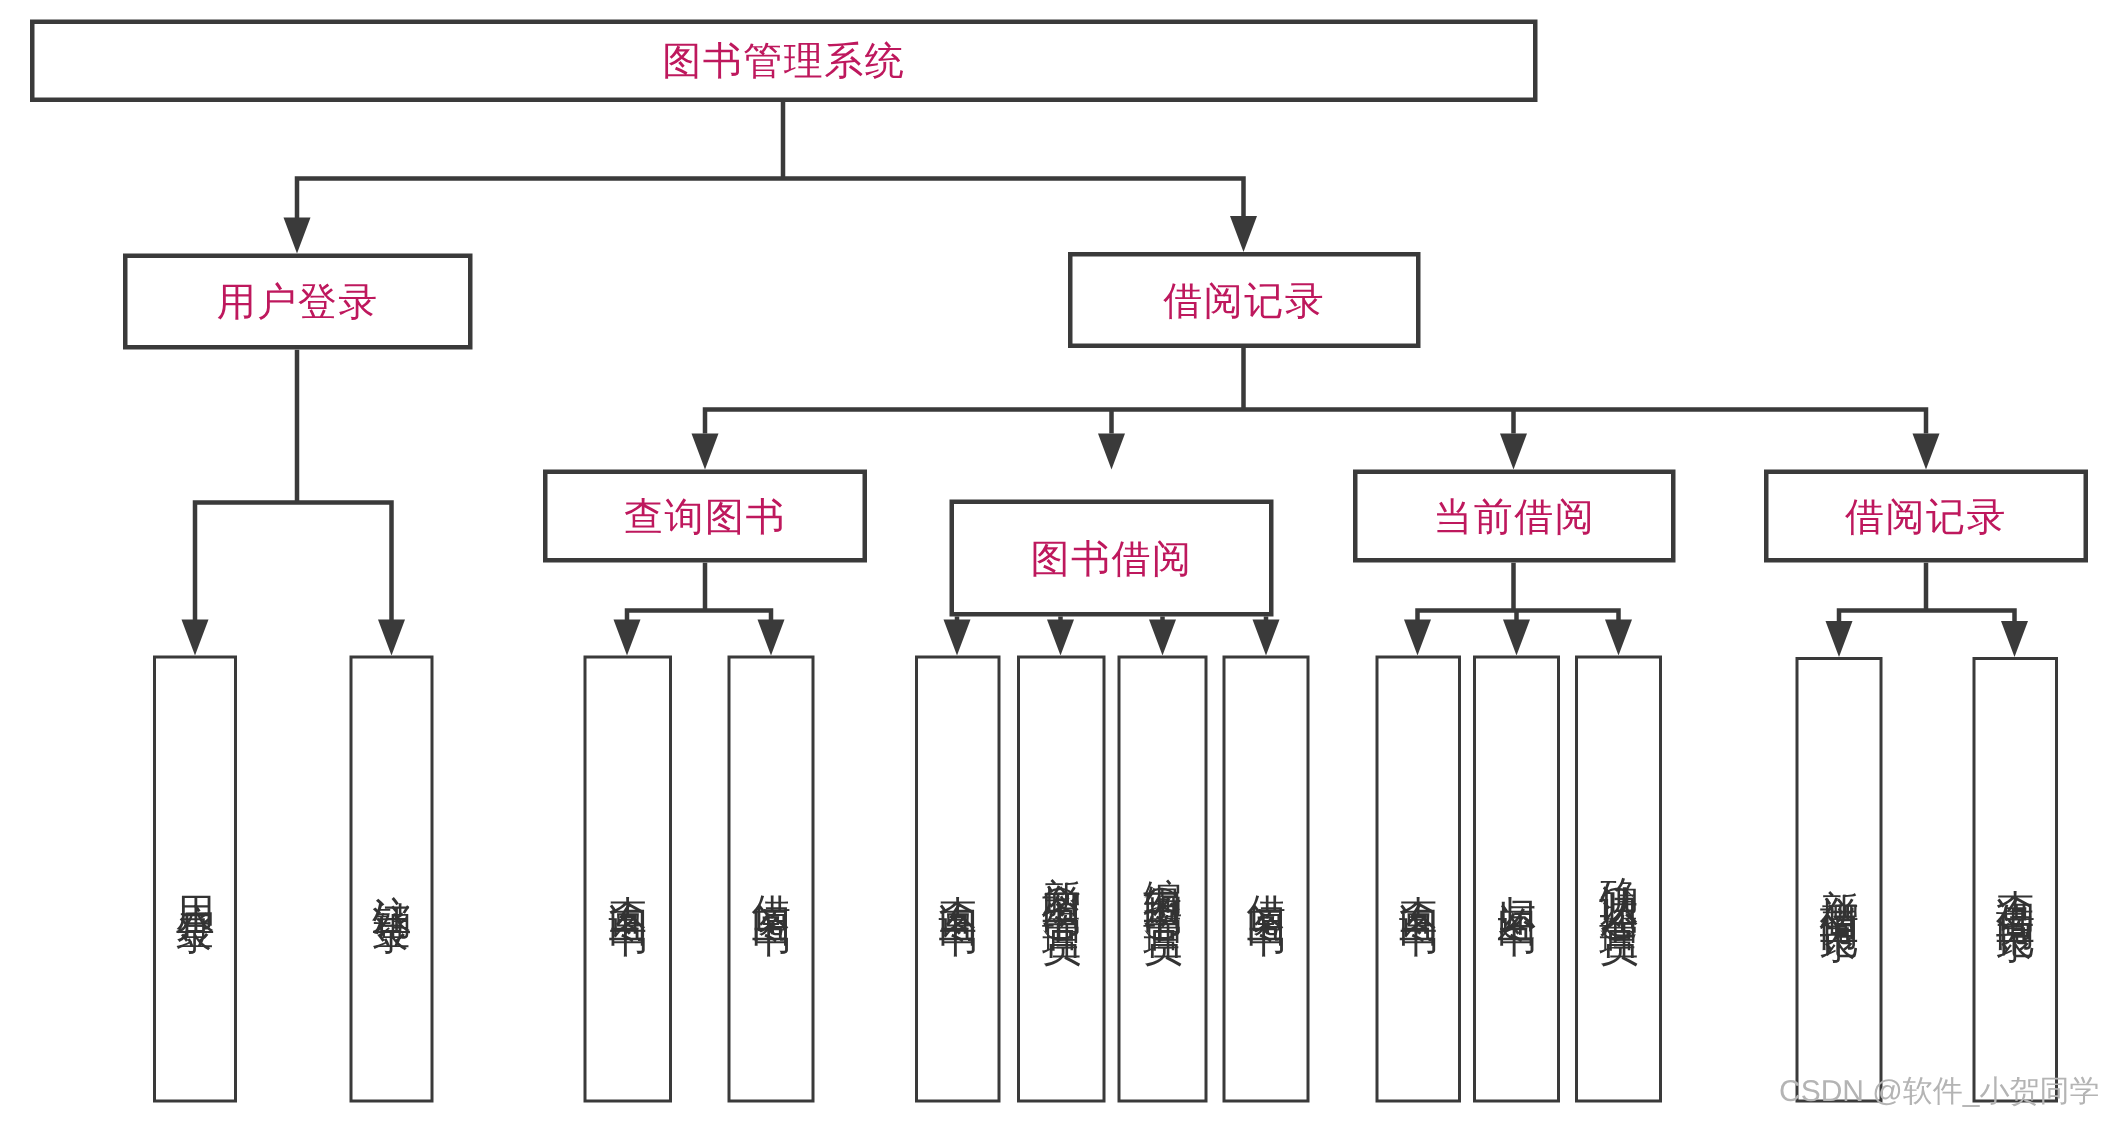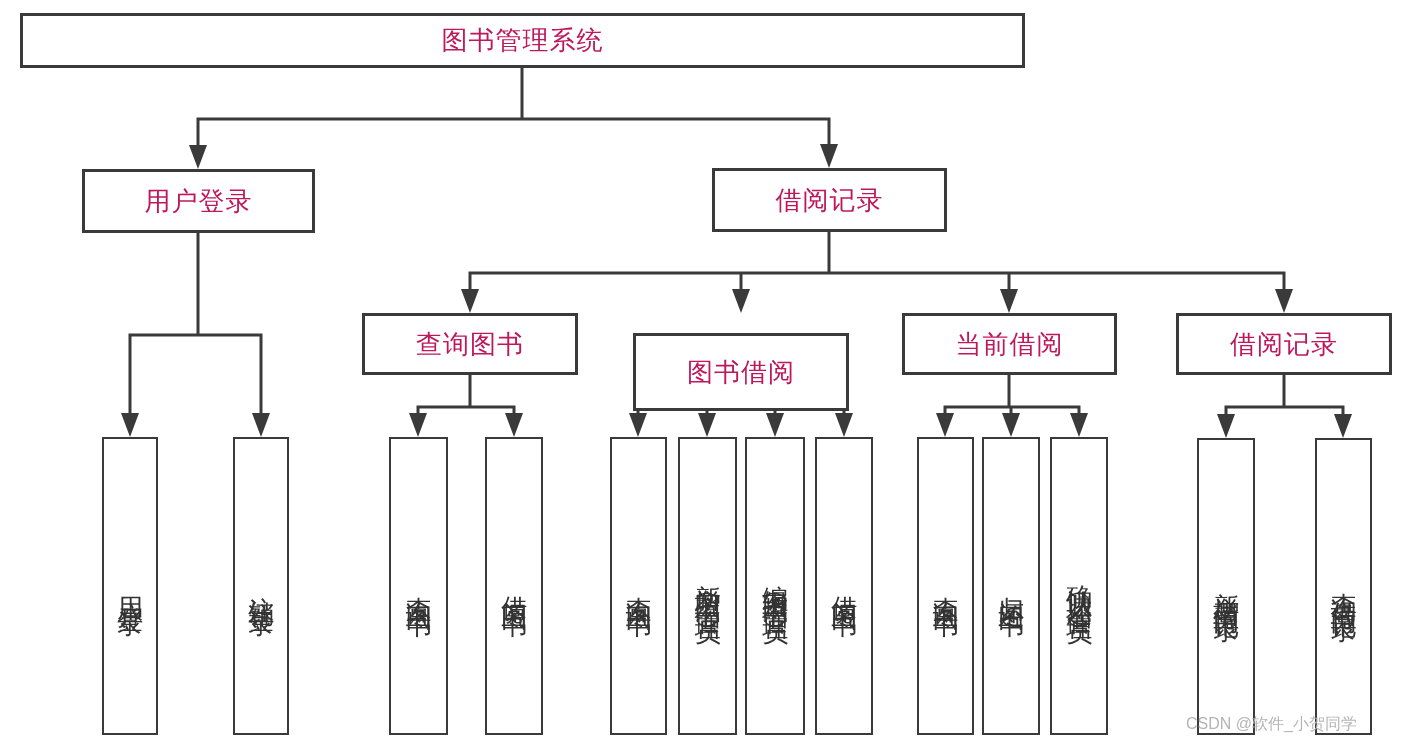--- a/index.html
+++ b/index.html
@@ -49,21 +49,21 @@
     text-orientation: mixed;
     line-height: 1.05;
     letter-spacing: 5px;
     font-size: 26px;
     color: #333333;
   }
   .watermark {
     position: absolute;
     left: 1186px;
     top: 714px;
-    font-size: 16px;
+    font-size: 20px;
     color: #b4b4b4;
     white-space: nowrap;
   }
 </style>
 </head>
 <body>
 
 <div id="stage">
 
   <svg id="connectors" viewBox="0 0 1405 747" xmlns="http://www.w3.org/2000/svg">

